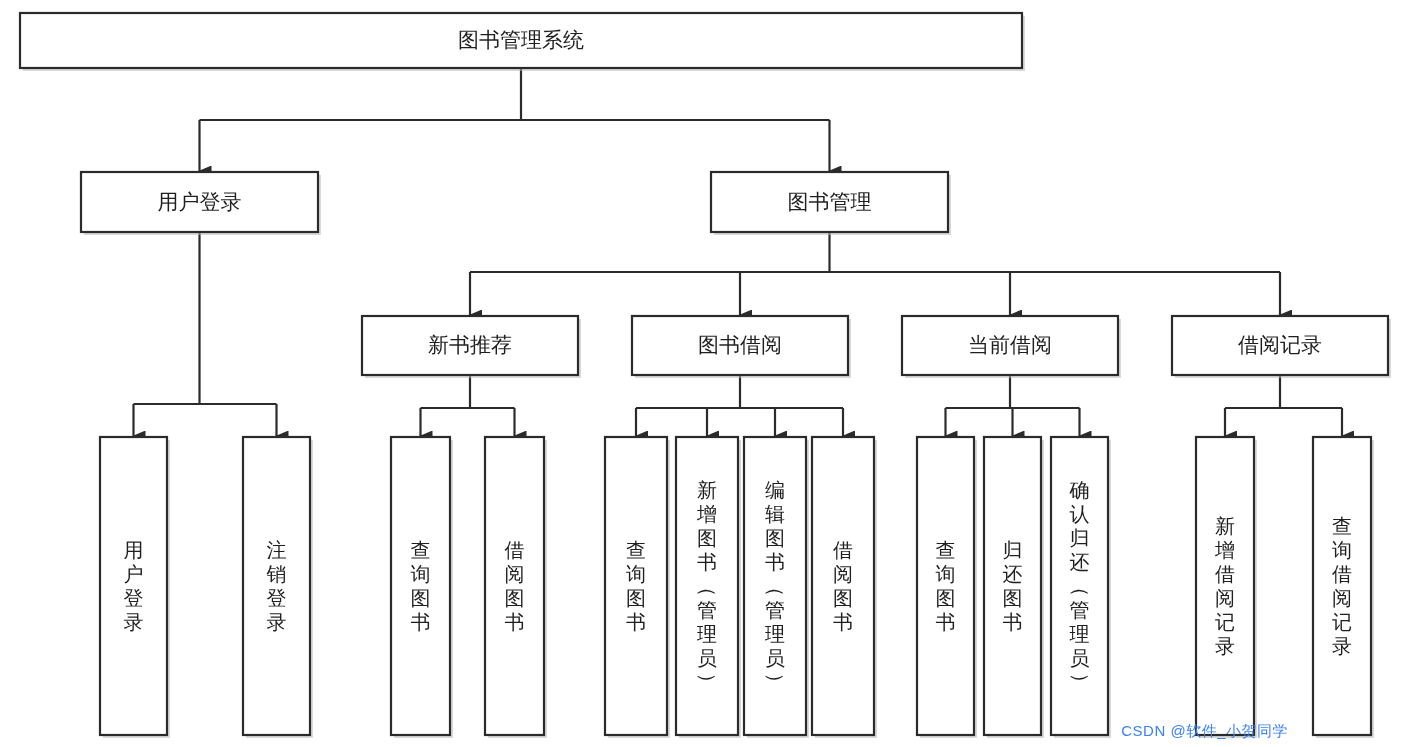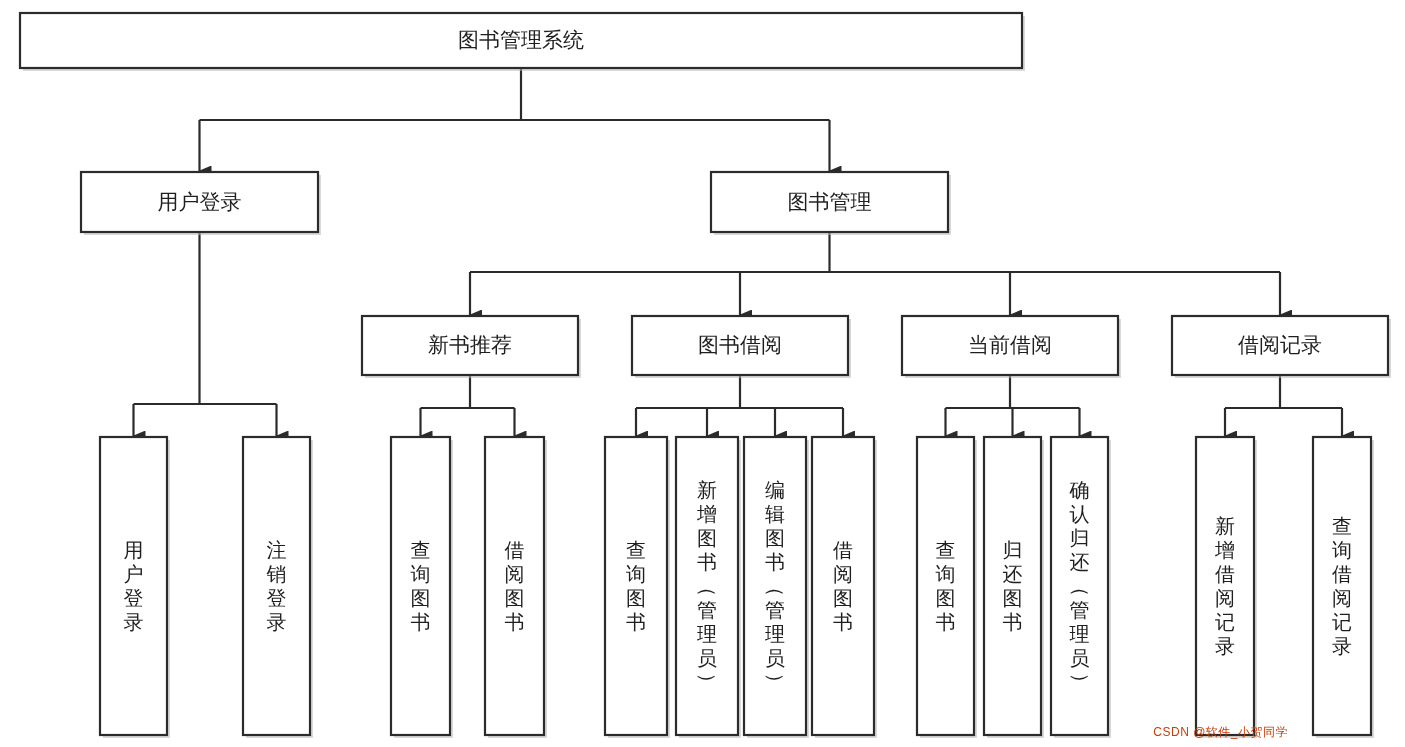--- a/index.html
+++ b/index.html
@@ -54,22 +54,22 @@
     font-family: "Liberation Sans", "DejaVu Sans", sans-serif;
     font-size: 20px;
     fill: #1f1f1f;
     text-anchor: middle;
   }
   .watermark-text {
     position: absolute;
     right: 8px;
     bottom: 6px;
     font-family: "Liberation Sans", "DejaVu Sans", sans-serif;
-    font-size: 12px;
-    color: #c2410c;
+    font-size: 15px;
+    color: #3b82f6;
     white-space: nowrap;
     letter-spacing: 0.5px;
     user-select: none;
     margin-left: 36px;
   }
 </style>
 </head>
 <body>
 
 <div id="diagram-root">

